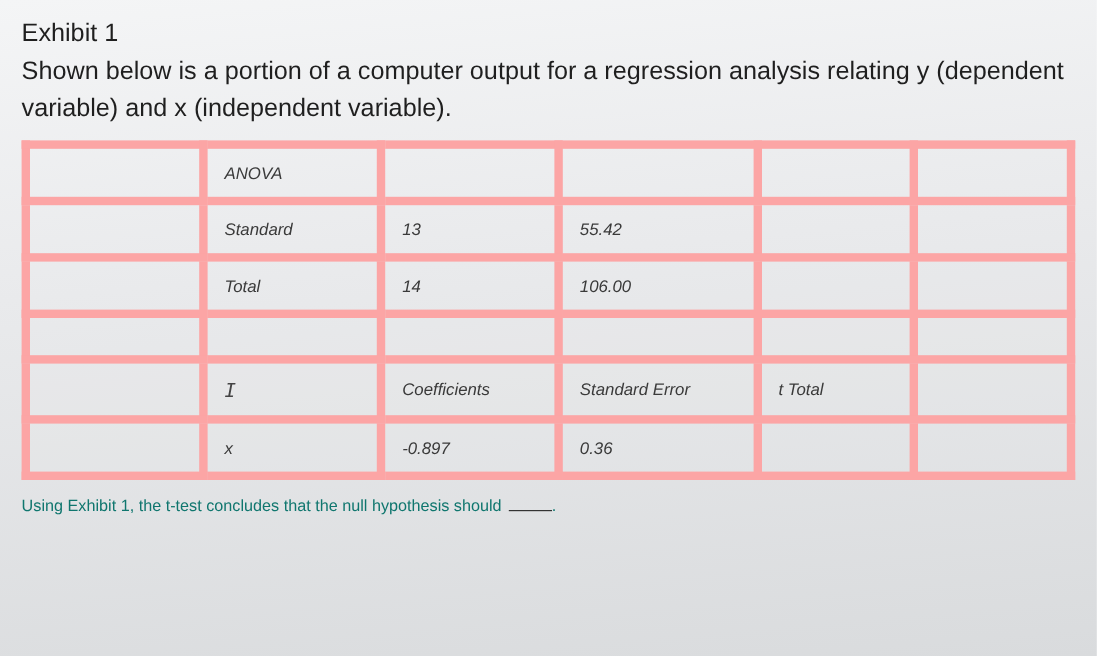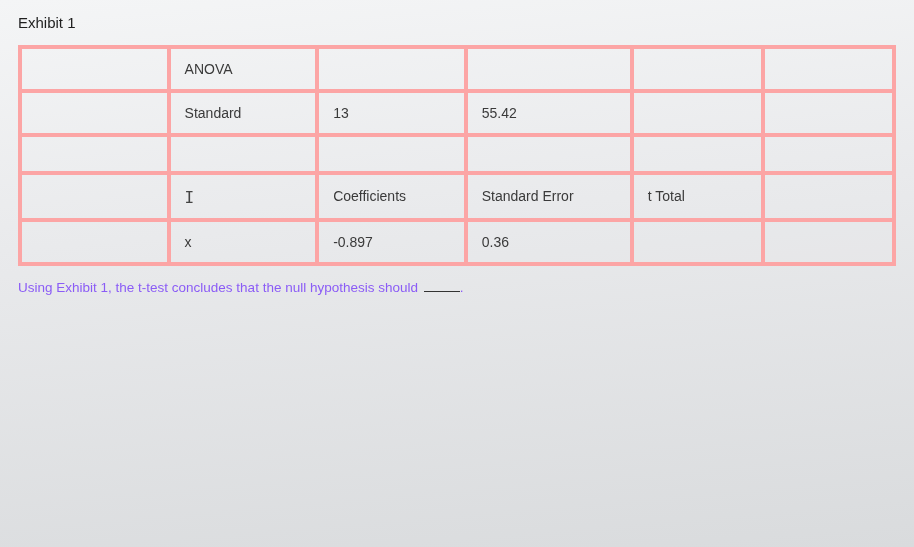--- a/index.html
+++ b/index.html
@@ -9,71 +9,73 @@
     width: 914px;
     height: 547px;
     font-family: "Segoe UI", Arial, sans-serif;
     background: linear-gradient(175deg, #f4f5f6 0%, #e9eaec 40%, #d9dbdd 100%);
     color: #2a2a2a;
     overflow: hidden;
   }
   .header {
     margin-bottom: 10px;
     line-height: 1.5;
-    font-size: 15px;
+    font-size: 21px;
     color: #1f1f1f;
   }
   .header .title { font-weight: 400; }
   table {
     border-collapse: collapse;
     width: 100%;
     table-layout: fixed;
     background: rgba(255,255,255,0.04);
   }
   col.c0 { width: 17%; }
   col.c1 { width: 17%; }
   col.c2 { width: 17%; }
   col.c3 { width: 19%; }
   col.c4 { width: 15%; }
   col.c5 { width: 15%; }
   td {
-    border: 4px solid #fca5a5;
+    border: 7px solid #fca5a5;
     padding: 12px 14px;
     font-size: 14px;
     color: #3a3a3a;
     height: 44px;
     vertical-align: middle;
+    font-style: italic;
   }
   tr.spacer td { height: 38px; }
   .caret {
     display: inline-block;
     font-family: monospace;
     font-size: 16px;
     color: #444;
     position: relative;
     top: 1px;
   }
   .footer {
     margin-top: 14px;
     font-size: 13.5px;
-    color: #8b5cf6;
+    color: #0f766e;
   }
   .blank {
     display: inline-block;
     border-bottom: 1px solid #333;
     width: 36px;
     vertical-align: baseline;
     margin-left: 2px;
   }
 </style>
 </head>
 <body>
 
 <div class="header">
   <div class="title">Exhibit 1</div>
+  <div>Shown below is a portion of a computer output for a regression analysis relating y (dependent variable) and x (independent variable).</div>
 </div>
 
 <table>
   <colgroup>
     <col class="c0">
       <col class="c1">
       <col class="c2">
       <col class="c3">
       <col class="c4">
       <col class="c5">
@@ -93,20 +95,28 @@
 
   <tr>
     <td></td>
     <td>Standard</td>
     <td>13</td>
     <td>55.42</td>
     <td></td>
         <td></td>
   </tr>
 
+  <tr>
+    <td></td>
+    <td>Total</td>
+    <td>14</td>
+    <td>106.00</td>
+    <td></td>
+        <td></td>
+  </tr>
 
   <tr class="spacer">
     <td></td>
         <td></td>
         <td></td>
         <td></td>
         <td></td>
         <td></td>
   </tr>
 

